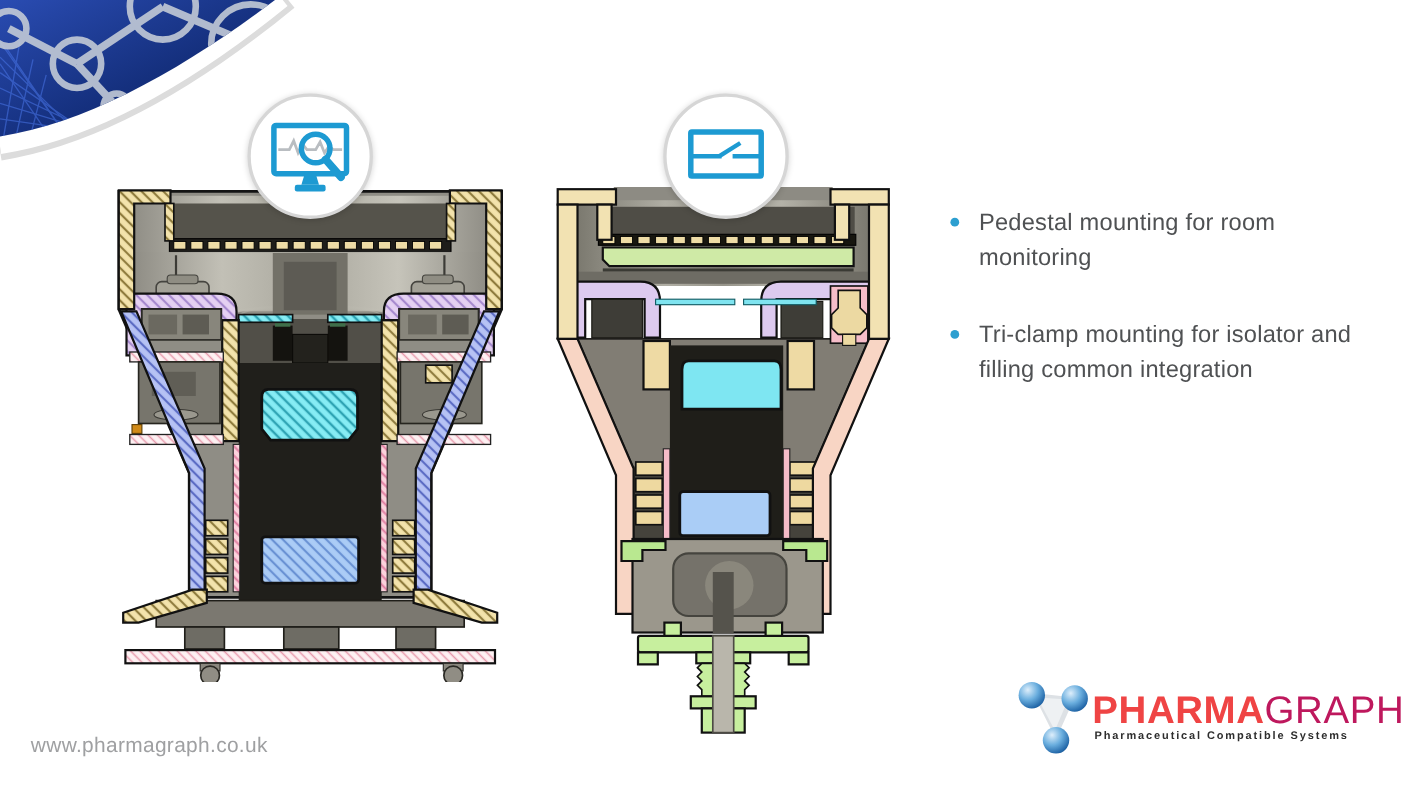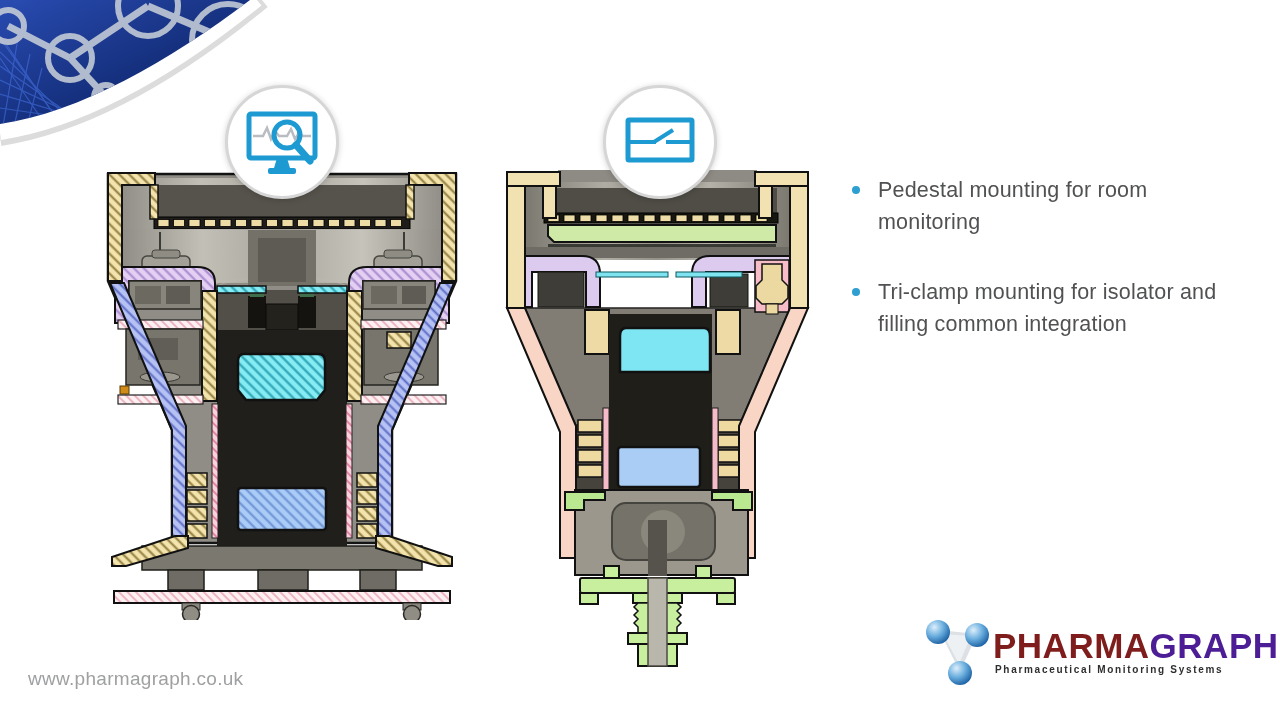--- a/index.html
+++ b/index.html
@@ -6,33 +6,33 @@
   .slide{position:relative;width:1280px;height:720px;background:#ffffff;overflow:hidden;
          font-family:"Liberation Sans", sans-serif;}
   .abs{position:absolute;}
   
   #corner{left:0;top:0;}
   
   .badge{position:absolute;width:114px;height:114px;border-radius:50%;background:#fff;
          border:3px solid #d6d6d6;box-shadow:0 1px 6px rgba(0,0,0,.18);
          display:flex;align-items:center;justify-content:center;z-index:6;box-sizing:border-box;}
   
-  .bullets{position:absolute;left:845px;top:170px;width:405px;list-style:none;margin:4px;padding:0;z-index:4;}
+  .bullets{position:absolute;left:845px;top:170px;width:405px;list-style:none;margin:16px;padding:0;z-index:4;}
   .bullets li{position:relative;padding-left:29px;margin-bottom:38px;
               font-size:21.5px;line-height:32px;color:#4f5153;letter-spacing:.2px;}
   .bullets li::before{content:"";position:absolute;left:3px;top:12px;width:8px;height:8px;
               border-radius:50%;background:var(--bullet,#2d9fd0);}
   
   .url{position:absolute;left:28px;top:668px;font-size:19px;color:#9fa0a2;letter-spacing:.3px;}
   
   .logo{position:absolute;left:905px;top:598px;width:345px;height:105px;z-index:4;}
   .logo-mark{position:absolute;left:0;top:2px;}
   .logo-text{position:absolute;left:88px;top:28px;white-space:nowrap;}
-  .logo-text .l1{font-size:35px;font-weight:700;color:#7f1d1d;letter-spacing:.5px;}
-  .logo-text .l2{font-size:35px;font-weight:700;color:#4c1d95;letter-spacing:.5px;}
+  .logo-text .l1{font-size:35px;font-weight:700;color:#ef4444;letter-spacing:.5px;}
+  .logo-text .l2{font-size:35px;font-weight:400;color:#be185d;letter-spacing:.5px;}
   .logo-tag{position:absolute;left:90px;top:66px;font-size:10px;font-weight:700;color:#2e2e2e;
             letter-spacing:1.7px;white-space:nowrap;}
   svg{display:block;}
 </style>
 </head>
 <body>
 
 <div class="slide">
 
   <svg id="corner" class="abs" width="470" height="175" viewBox="0 0 470 175">
@@ -392,16 +392,16 @@
       </defs>
       <polygon points="34,30 72,34 55,72" fill="#dde1e5"></polygon>
       <polygon points="38,34 66,36 54,64" fill="#eef1f3"></polygon>
       <circle cx="33" cy="32" r="12" fill="url(#gSph)"></circle>
       <circle cx="72" cy="35" r="12" fill="url(#gSph)"></circle>
       <circle cx="55" cy="73" r="12" fill="url(#gSph)"></circle>
     </svg>
     <div class="logo-text">
       <span class="l1">PHARMA</span><span class="l2">GRAPH</span>
     </div>
-    <div class="logo-tag">Pharmaceutical Monitoring Systems</div>
+    <div class="logo-tag">Pharmaceutical Compatible Systems</div>
   </div>
 
 </div>
 
 </body></html>

